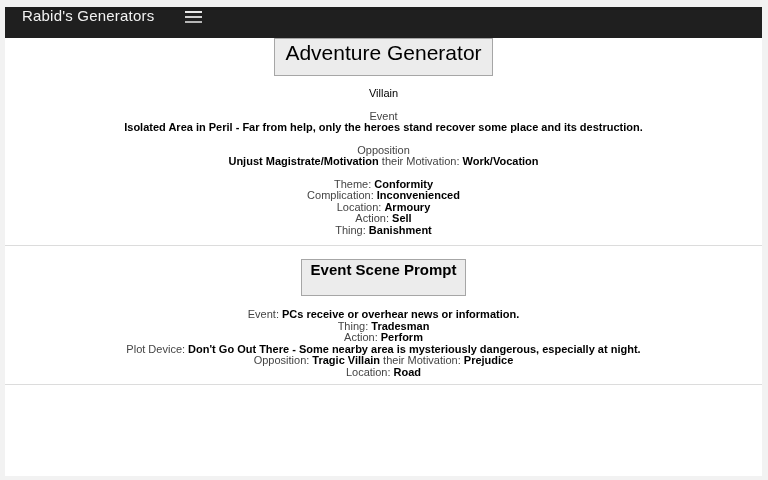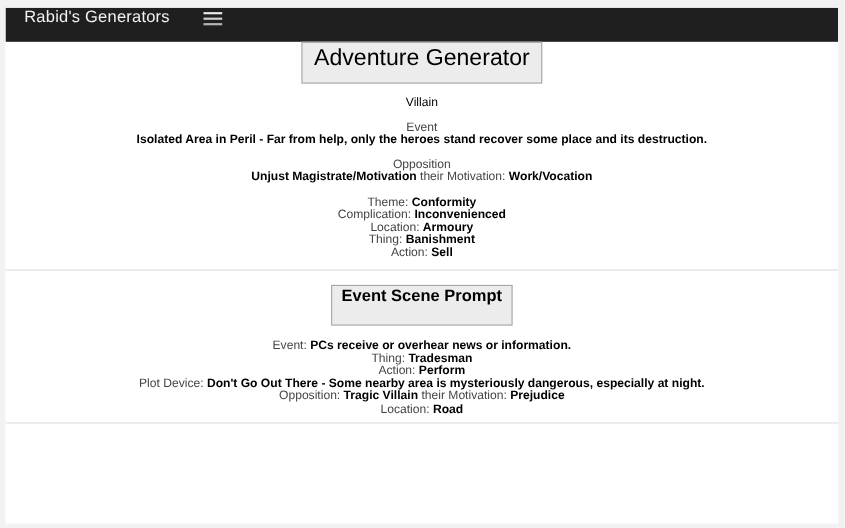--- a/index.html
+++ b/index.html
@@ -127,22 +127,22 @@
 
         <div class="group">
           <div class="lbl">Opposition</div>
           <div><span class="val">Unjust Magistrate/Motivation</span><span class="lbl"> their Motivation: </span><span class="val">Work/Vocation</span></div>
         </div>
 
         <div class="group">
           <div><span class="lbl">Theme: </span><span class="val">Conformity</span></div>
           <div><span class="lbl">Complication: </span><span class="val">Inconvenienced</span></div>
           <div><span class="lbl">Location: </span><span class="val">Armoury</span></div>
+          <div><span class="lbl">Action: </span><span class="val">Sell</span></div>
           <div><span class="lbl">Thing: </span><span class="val">Banishment</span></div>
-          <div><span class="lbl">Action: </span><span class="val">Sell</span></div>
         </div>
 
       </section>
 
       <hr class="divider">
 
       <section>
         <div>
           <span class="subtitle-box">Event Scene Prompt</span>
         </div>

